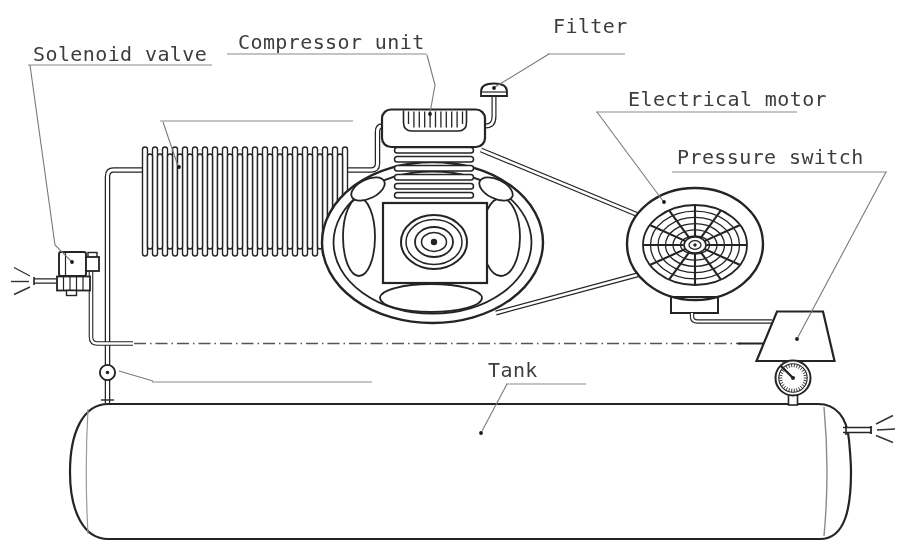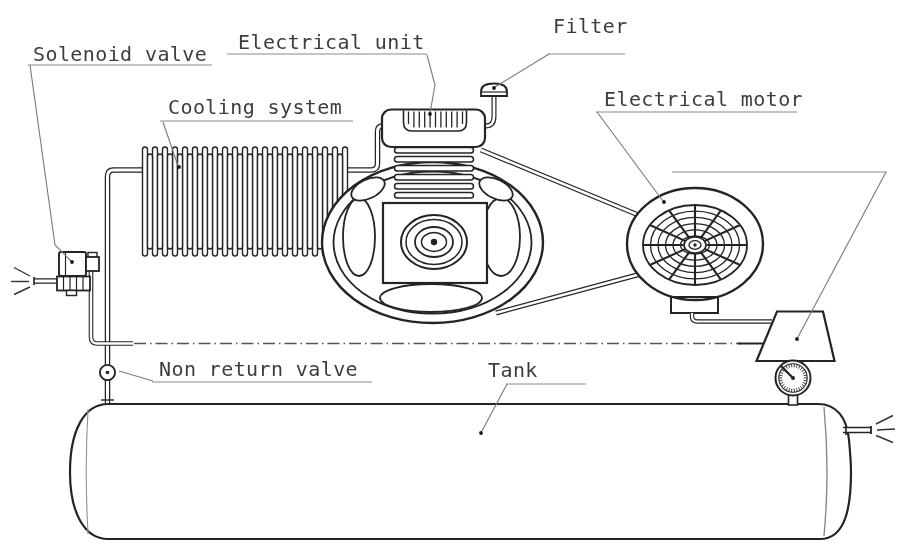--- a/index.html
+++ b/index.html
@@ -294,20 +294,19 @@
     <circle cx="430" cy="114" r="1.9"></circle>
     <circle cx="179" cy="167" r="1.9"></circle>
     <circle cx="494" cy="88" r="1.9"></circle>
     <circle cx="664" cy="202" r="1.9"></circle>
     <circle cx="797" cy="339" r="1.9"></circle>
     <circle cx="481" cy="433" r="1.9"></circle>
   </g>
 </svg>
 
 <div class="label" style="left:33px;top:44px">Solenoid valve</div>
-<div class="label" style="left:238px;top:32px">Electrical unit</div>
-<div class="label" style="left:168px;top:97px">Cooling system</div>
+<div class="label" style="left:238px;top:32px">Compressor unit</div>
 <div class="label" style="left:553px;top:16px">Filter</div>
-<div class="label" style="left:604px;top:89px">Electrical motor</div>
-<div class="label" style="left:159px;top:359px">Non return valve</div>
+<div class="label" style="left:628px;top:89px">Electrical motor</div>
+<div class="label" style="left:677px;top:147px">Pressure switch</div>
 <div class="label" style="left:488px;top:360px">Tank</div>
 
 </div>
 
 </body></html>

